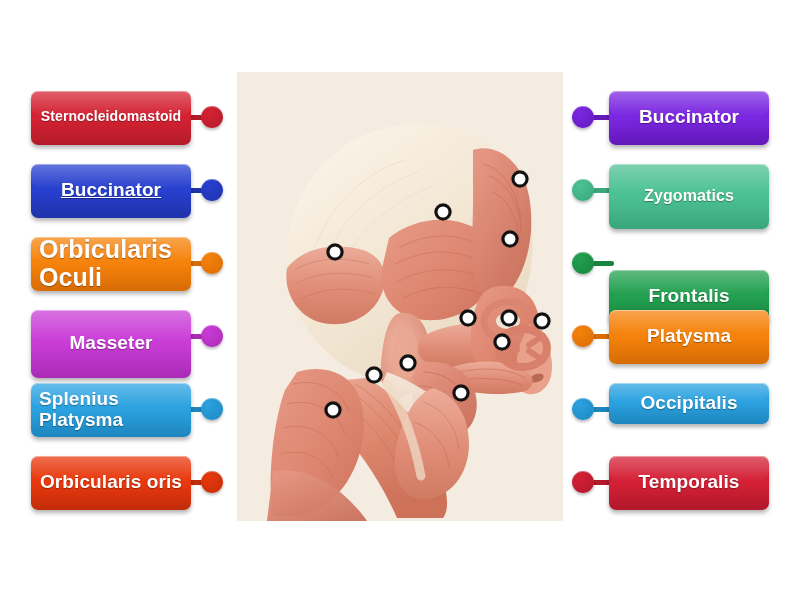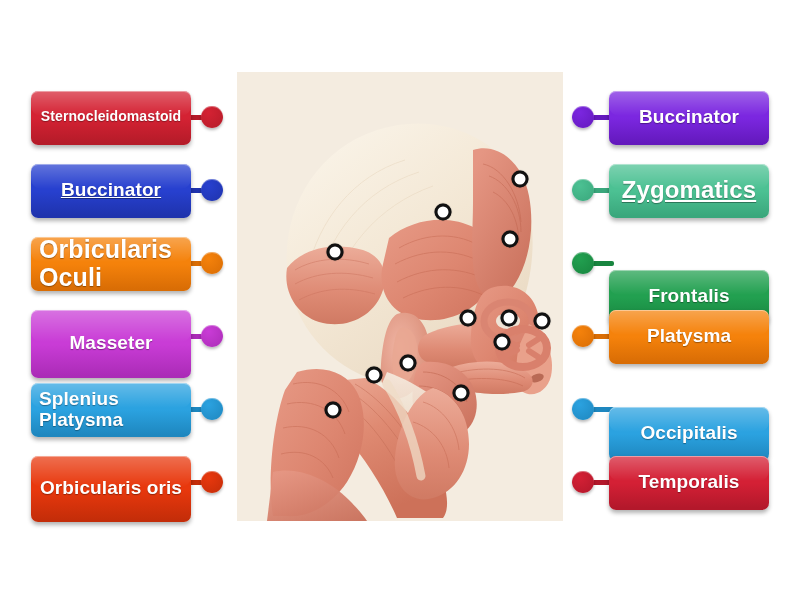--- a/index.html
+++ b/index.html
@@ -248,54 +248,54 @@
     </div>
 
     <div class="stem" style="left: 188px; top: 407px; width: 28px; background: rgb(30, 135, 191);"></div>
     <div class="knob" style="left: 201px; top: 398px; background: radial-gradient(circle at 35% 30%, rgb(43, 162, 224), rgb(30, 135, 191));"></div>
     <div class="chip" style="left: 31px; top: 383px; height: 54px; background: linear-gradient(rgb(43, 162, 224) 0%, rgb(43, 162, 224) 52%, rgb(30, 135, 191) 100%); font-size: 19px; border-bottom: 2px solid rgb(30, 135, 191);">
       <span class="txt">Splenius Platysma</span>
     </div>
 
     <div class="stem" style="left: 188px; top: 480px; width: 28px; background: rgb(196, 45, 9);"></div>
     <div class="knob" style="left: 201px; top: 471px; background: radial-gradient(circle at 35% 30%, rgb(232, 56, 13), rgb(196, 45, 9));"></div>
-    <div class="chip" style="left: 31px; top: 456px; height: 66px; background: linear-gradient(rgb(232, 56, 13) 0%, rgb(232, 56, 13) 52%, rgb(196, 45, 9) 100%); font-size: 19px; border-bottom: 2px solid rgb(196, 45, 9);">
+    <div class="chip" style="left: 31px; top: 456px; height: 54px; background: linear-gradient(rgb(232, 56, 13) 0%, rgb(232, 56, 13) 52%, rgb(196, 45, 9) 100%); font-size: 19px; border-bottom: 2px solid rgb(196, 45, 9);">
       <span class="txt">Orbicularis oris</span>
     </div>
   </div>
 
   <div>
 
     <div class="stem" style="left: 586px; top: 115px; width: 28px; background: rgb(100, 25, 189);"></div>
     <div class="knob" style="left: 572px; top: 106px; background: radial-gradient(circle at 35% 30%, rgb(123, 39, 224), rgb(100, 25, 189));"></div>
     <div class="chip" style="left: 609px; top: 91px; height: 54px; background: linear-gradient(rgb(123, 39, 224) 0%, rgb(123, 39, 224) 52%, rgb(100, 25, 189) 100%); font-size: 19px; border-bottom: 2px solid rgb(100, 25, 189);">
       <span class="txt">Buccinator</span>
     </div>
 
     <div class="stem" style="left: 586px; top: 188px; width: 28px; background: rgb(58, 167, 124);"></div>
     <div class="knob" style="left: 572px; top: 179px; background: radial-gradient(circle at 35% 30%, rgb(76, 193, 147), rgb(58, 167, 124));"></div>
-    <div class="chip" style="left: 609px; top: 164px; height: 54px; background: linear-gradient(rgb(76, 193, 147) 0%, rgb(76, 193, 147) 52%, rgb(58, 167, 124) 100%); font-size: 24px; border-bottom: 2px solid rgb(58, 167, 124); text-decoration: underline;">
+    <div class="chip" style="left: 609px; top: 164px; height: 65px; background: linear-gradient(rgb(76, 193, 147) 0%, rgb(76, 193, 147) 52%, rgb(58, 167, 124) 100%); font-size: 16px; border-bottom: 2px solid rgb(58, 167, 124);">
       <span class="txt">Zygomatics</span>
     </div>
 
     <div class="stem" style="left: 586px; top: 261px; width: 28px; background: rgb(24, 133, 63);"></div>
     <div class="knob" style="left: 572px; top: 252px; background: radial-gradient(circle at 35% 30%, rgb(34, 160, 80), rgb(24, 133, 63));"></div>
     <div class="chip" style="left: 609px; top: 237px; height: 54px; background: linear-gradient(rgb(34, 160, 80) 0%, rgb(34, 160, 80) 52%, rgb(24, 133, 63) 100%); font-size: 19px; border-bottom: 2px solid rgb(24, 133, 63); margin-top: 33px;">
       <span class="txt">Frontalis</span>
     </div>
 
     <div class="stem" style="left: 586px; top: 334px; width: 28px; background: rgb(217, 109, 5);"></div>
     <div class="knob" style="left: 572px; top: 325px; background: radial-gradient(circle at 35% 30%, rgb(245, 130, 11), rgb(217, 109, 5));"></div>
     <div class="chip" style="left: 609px; top: 310px; height: 54px; background: linear-gradient(rgb(245, 130, 11) 0%, rgb(245, 130, 11) 52%, rgb(217, 109, 5) 100%); font-size: 19px; border-bottom: 2px solid rgb(217, 109, 5);">
       <span class="txt">Platysma</span>
     </div>
 
     <div class="stem" style="left: 586px; top: 407px; width: 28px; background: rgb(30, 135, 191);"></div>
     <div class="knob" style="left: 572px; top: 398px; background: radial-gradient(circle at 35% 30%, rgb(43, 162, 224), rgb(30, 135, 191));"></div>
-    <div class="chip" style="left: 609px; top: 383px; height: 54px; background: linear-gradient(rgb(43, 162, 224) 0%, rgb(43, 162, 224) 52%, rgb(30, 135, 191) 100%); font-size: 19px; border-bottom: 2px solid rgb(30, 135, 191); margin-top: 24px;">
+    <div class="chip" style="left: 609px; top: 383px; height: 41px; background: linear-gradient(rgb(43, 162, 224) 0%, rgb(43, 162, 224) 52%, rgb(30, 135, 191) 100%); font-size: 19px; border-bottom: 2px solid rgb(30, 135, 191);">
       <span class="txt">Occipitalis</span>
     </div>
 
     <div class="stem" style="left: 586px; top: 480px; width: 28px; background: rgb(179, 24, 43);"></div>
     <div class="knob" style="left: 572px; top: 471px; background: radial-gradient(circle at 35% 30%, rgb(212, 32, 53), rgb(179, 24, 43));"></div>
     <div class="chip" style="left: 609px; top: 456px; height: 54px; background: linear-gradient(rgb(212, 32, 53) 0%, rgb(212, 32, 53) 52%, rgb(179, 24, 43) 100%); font-size: 19px; border-bottom: 2px solid rgb(179, 24, 43);">
       <span class="txt">Temporalis</span>
     </div>
   </div>
 

